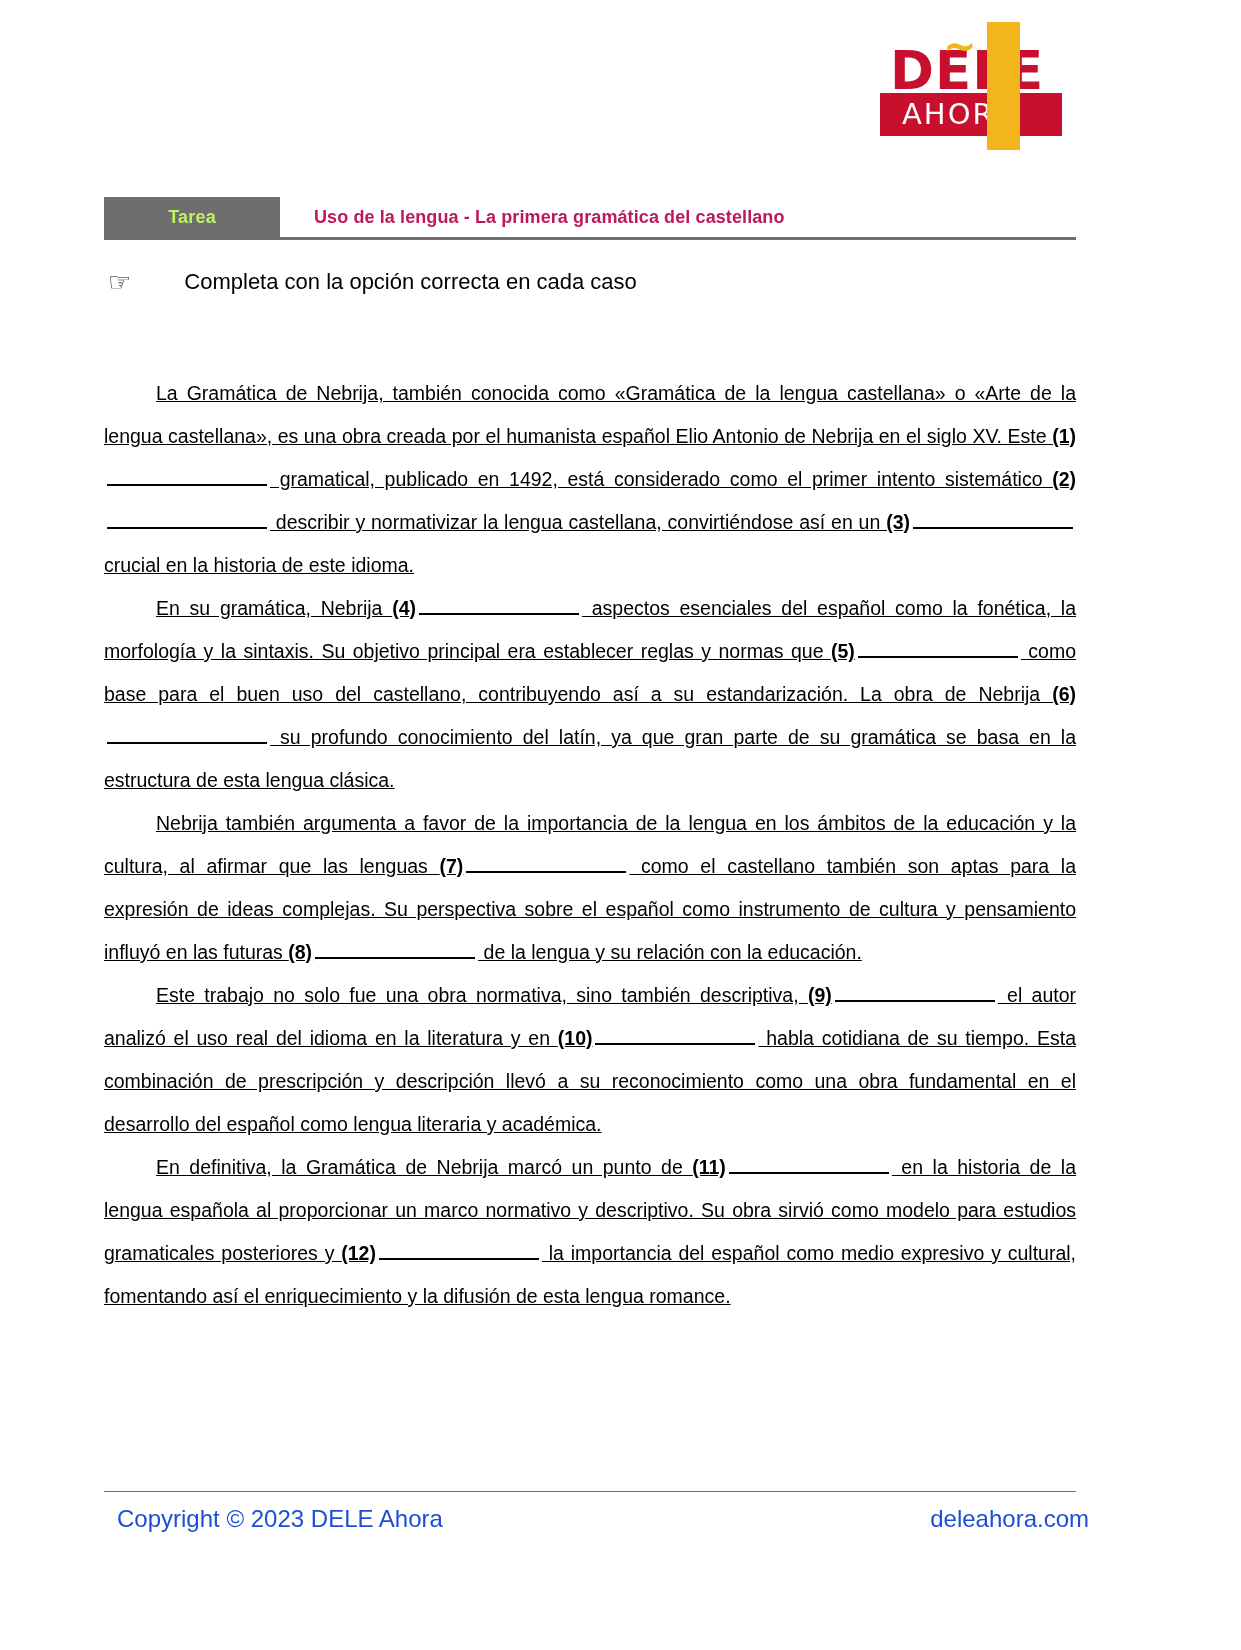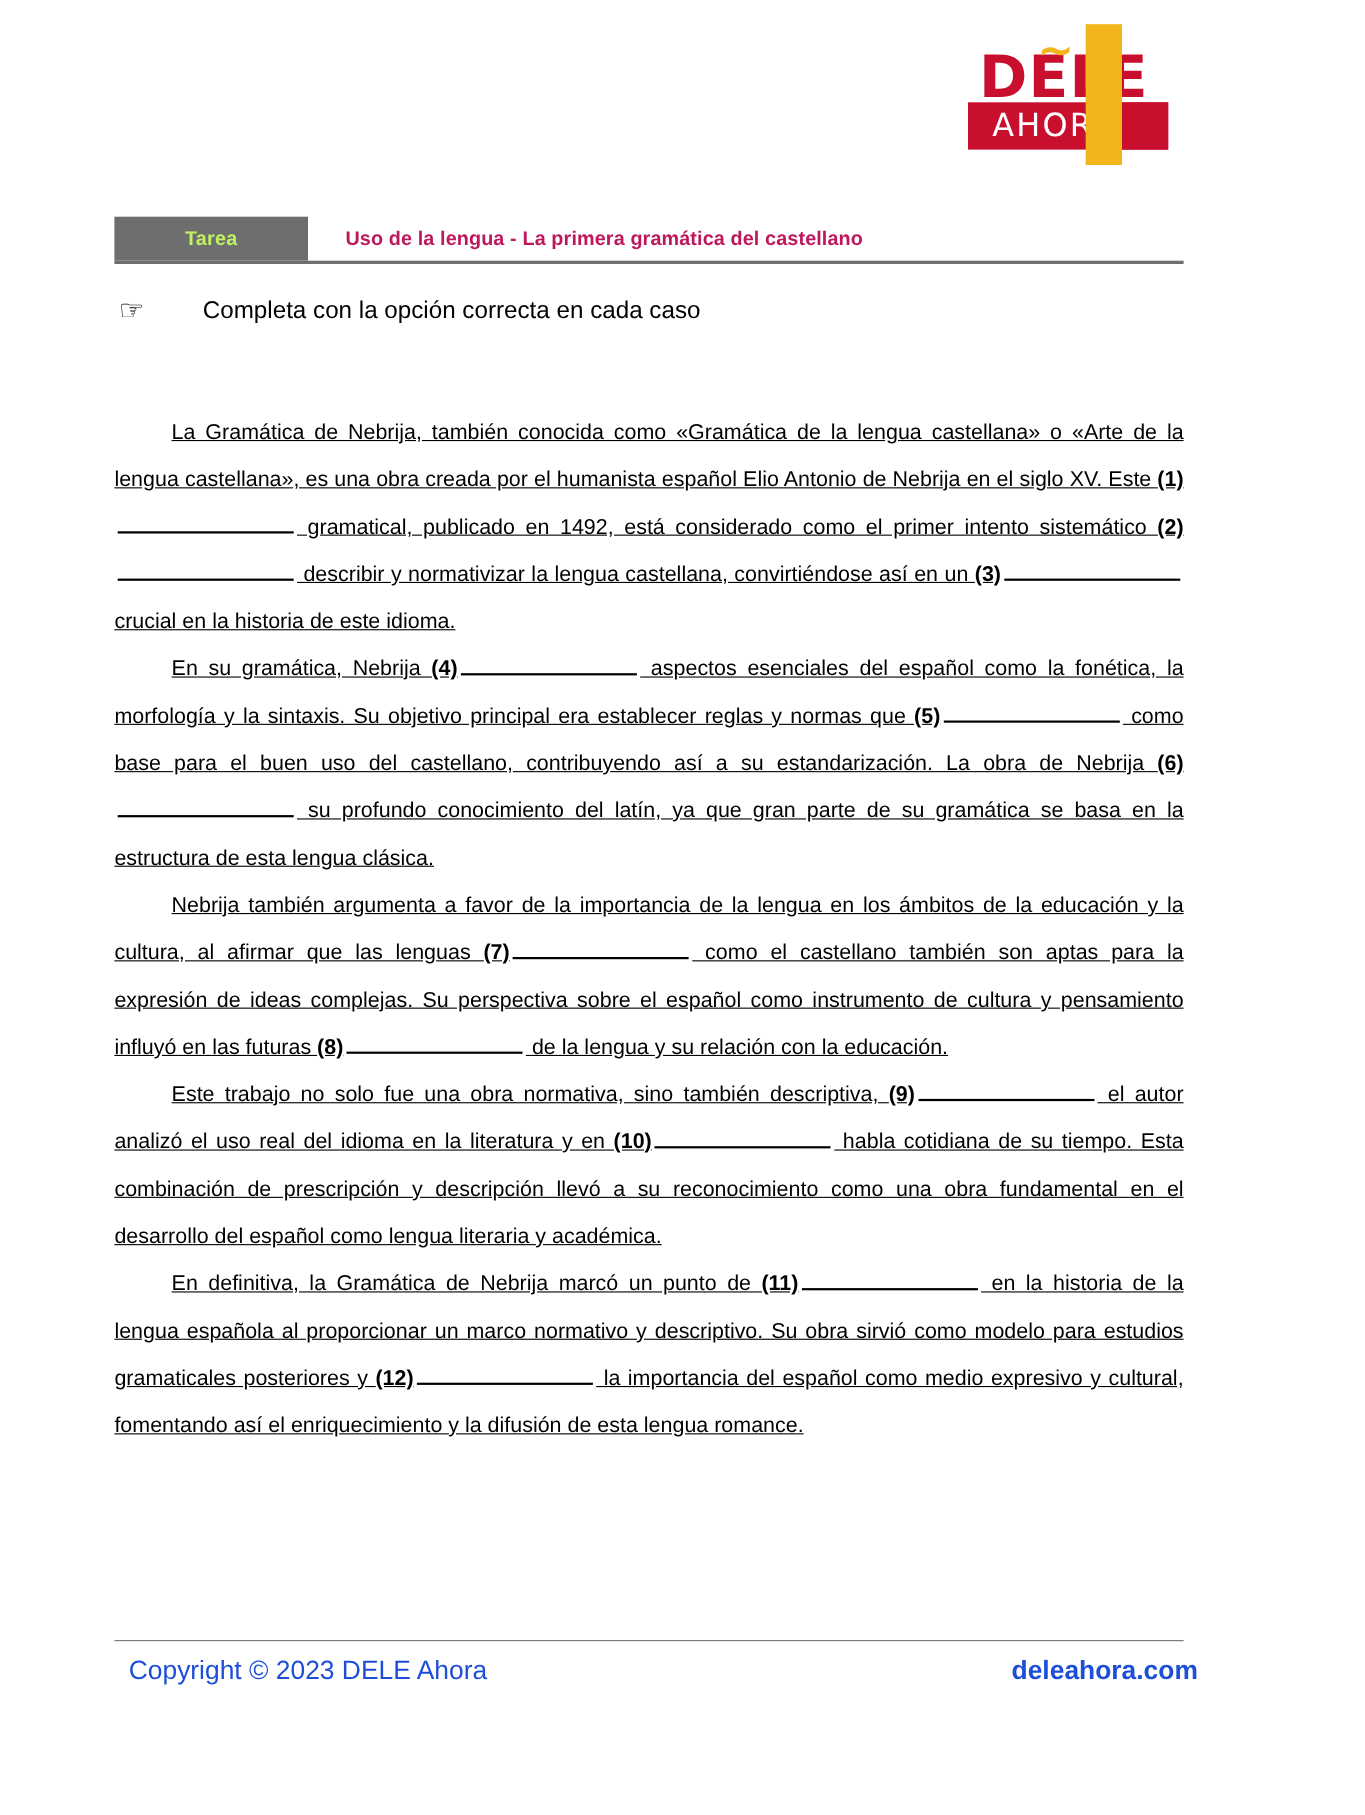--- a/index.html
+++ b/index.html
@@ -207,21 +207,21 @@
     top: 1505px;
     width: 972px;
     display: flex;
     justify-content: space-between;
     align-items: center;
     font-size: 24px;
     color: #1d4ed8;
     margin-left: 13px;
   }
   .footer-right {
-    font-weight: bold;
+    font-weight: normal;
     text-align: center;
   }
 </style>
 </head>
 <body>
 
 <div class="page">
 
   <div class="logo">
     <div class="logo-red-band"></div>

